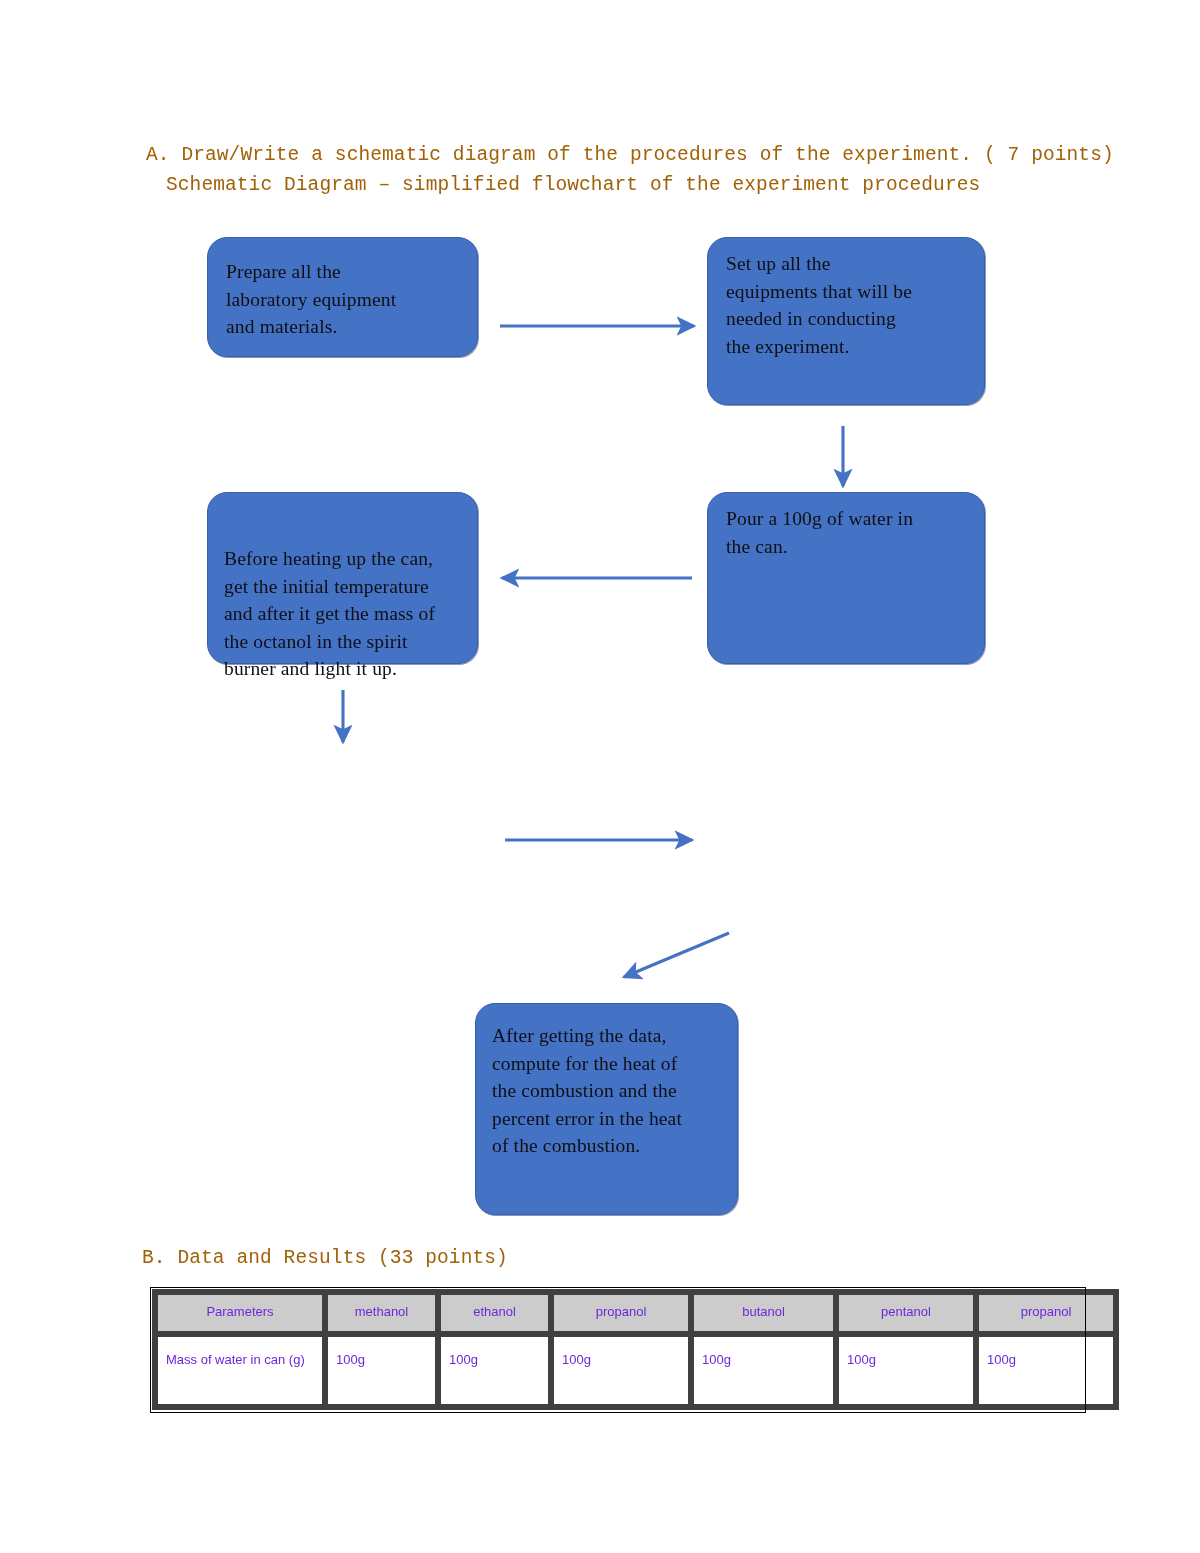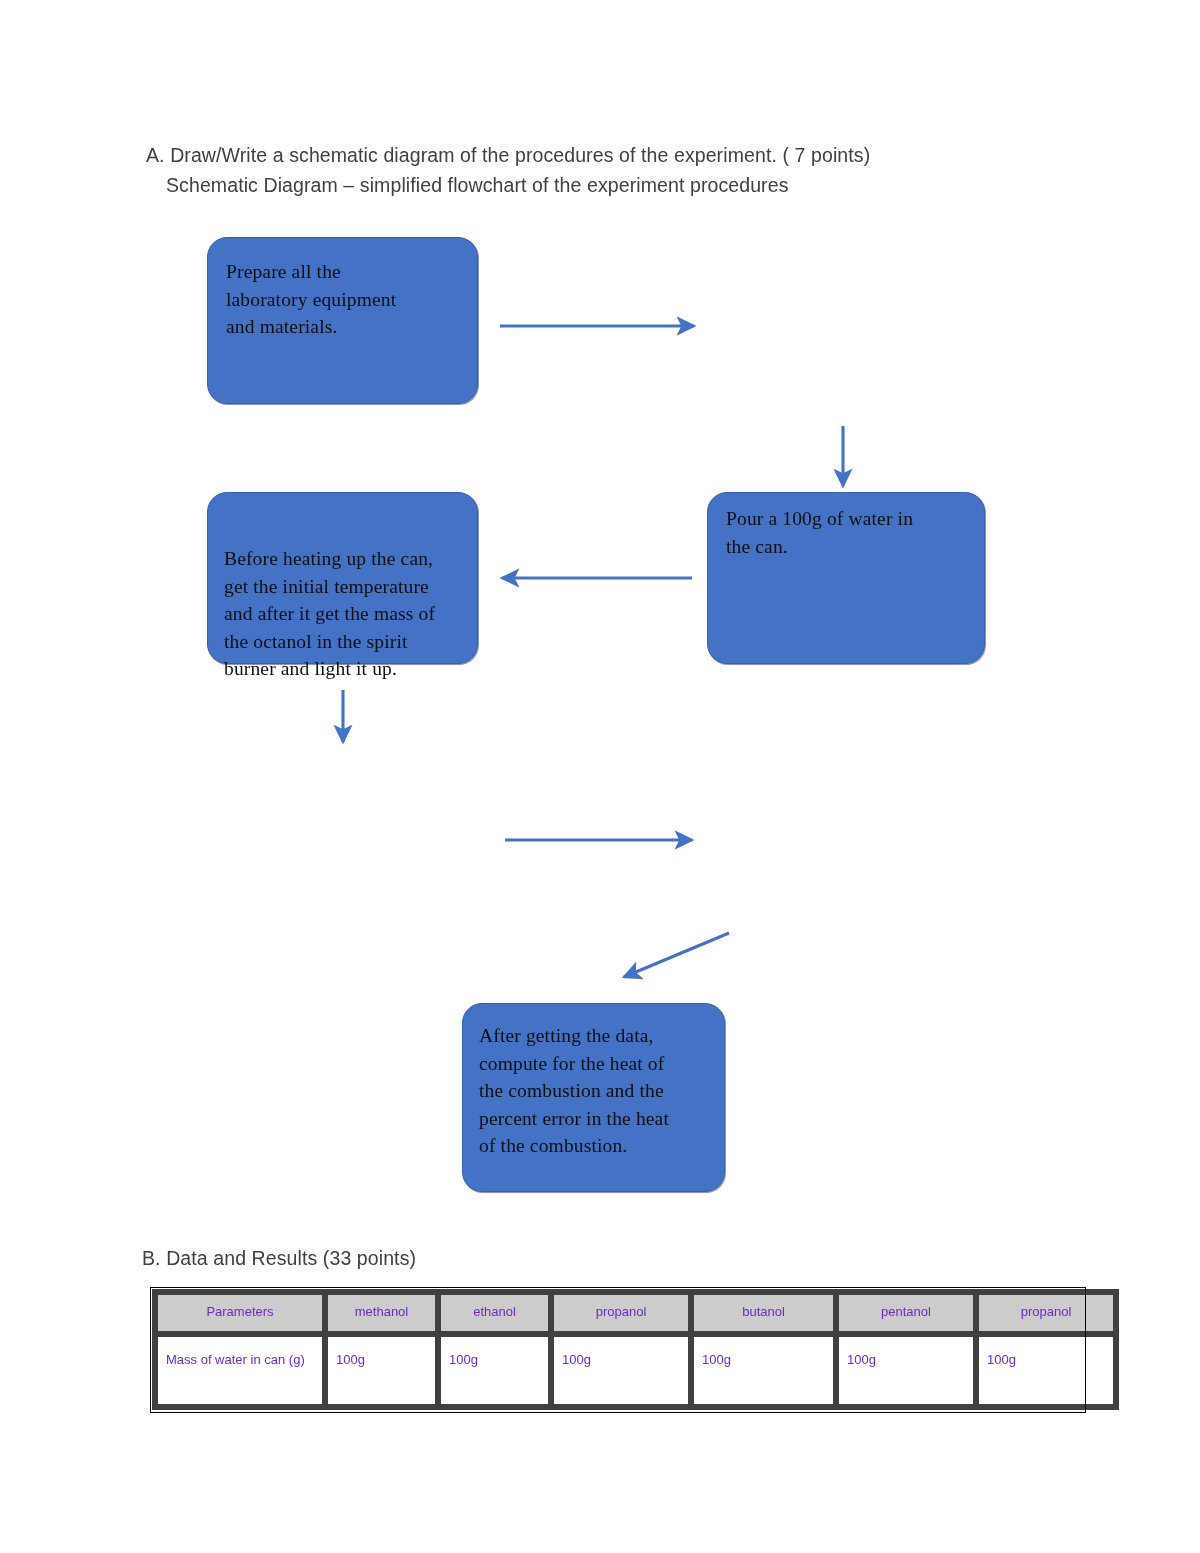--- a/index.html
+++ b/index.html
@@ -19,24 +19,24 @@
 
   .page {
     position: absolute;
     inset: 0;
     background: #ffffff;
   }
 
   
   .sec-heading {
     position: absolute;
-    font-family: Liberation Sans, sans-serif;
+    font-family: Liberation Mono, monospace;
     font-size: 19.5px;
     line-height: 30px;
-    color: #404040;
+    color: #a16207;
     white-space: nowrap;
     letter-spacing: 0.1px;
   }
   #heading-a       { left: 146px; top: 140px; }
   #heading-a-sub   { left: 166px; top: 170px; }
   #heading-b       { left: 142px; top: 1243px; }
 
   
   #flowchart {
     position: absolute;
@@ -61,27 +61,27 @@
     top: 20px;
     font-family: "Liberation Serif", serif;
     font-size: 19.5px;
     line-height: 27.5px;
     color: #0f0f14;
     letter-spacing: 0.15px;
     white-space: pre-line;
   }
 
   
-  #box-1 { left: 207px; top: 237px; width: 271px; height: 167px; }
+  #box-1 { left: 207px; top: 237px; width: 271px; height: 120px; }
   #box-2 { left: 707px; top: 237px; width: 278px; height: 168px; }
   #box-3 { left: 207px; top: 492px; width: 271px; height: 172px; }
   #box-4 { left: 707px; top: 492px; width: 278px; height: 172px; }
   #box-5 { left: 207px; top: 748px; width: 271px; height: 175px; }
   #box-6 { left: 707px; top: 748px; width: 278px; height: 178px; }
-  #box-7 { left: 462px; top: 1003px; width: 263px; height: 189px; }
+  #box-7 { left: 475px; top: 1003px; width: 263px; height: 212px; }
 
   #box-2 .flow-text { top: 12px; }
   #box-3 .flow-text { left: 16px; top: 12px; margin-top: 40px; }
   #box-4 .flow-text { top: 12px; }
   #box-5 .flow-text { top: 20px; }
   #box-6 .flow-text { top: 10px; }
   #box-7 .flow-text { left: 16px; top: 18px; }
 
   
   #arrow-layer {
@@ -149,20 +149,26 @@
   <div class="sec-heading" id="heading-a-sub">Schematic Diagram – simplified flowchart of the experiment procedures</div>
 
   <div id="flowchart">
 
     <div class="flow-box" id="box-1">
       <div class="flow-text">Prepare all the
 laboratory equipment
 and materials.</div>
     </div>
 
+    <div class="flow-box" id="box-2">
+      <div class="flow-text">Set up all the
+equipments that will be
+needed in conducting
+the experiment.</div>
+    </div>
 
     <div class="flow-box" id="box-3">
       <div class="flow-text">Before heating up the can,
 get the initial temperature
 and after it get the mass of
 the octanol in the spirit
 burner and light it up.</div>
     </div>
 
     <div class="flow-box" id="box-4">

